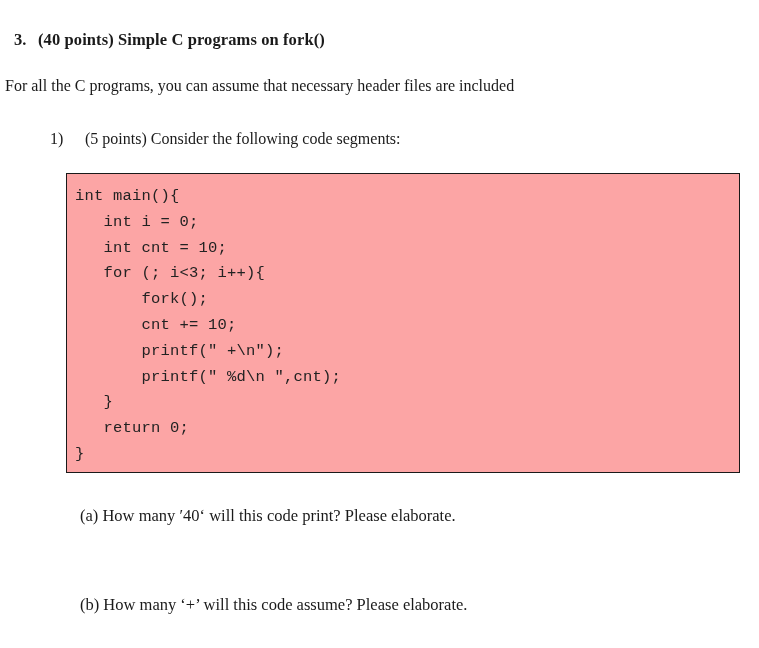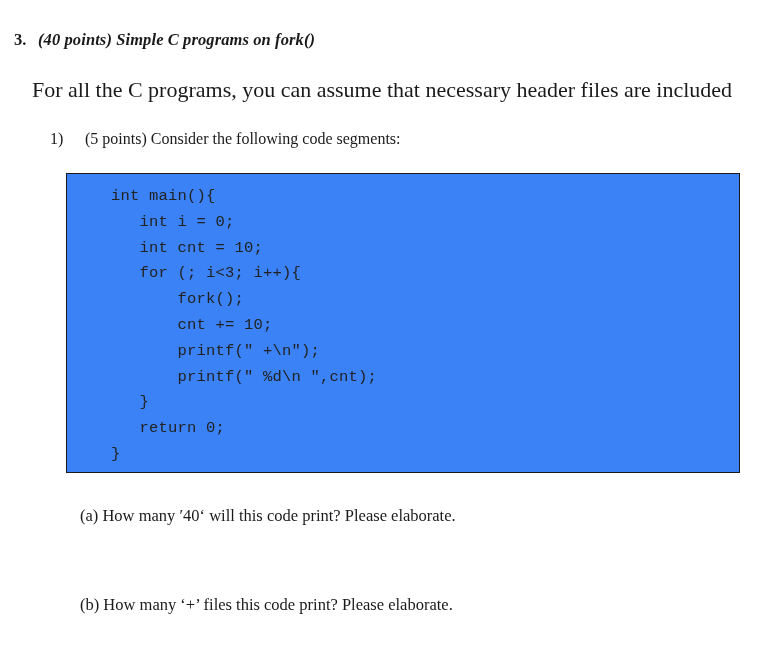--- a/index.html
+++ b/index.html
@@ -26,29 +26,28 @@
     font-weight: bold;
     font-size: 16.5px;
     letter-spacing: 0.1px;
   }
   .q-heading .q-num {
     width: 24px;
     flex: none;
   }
   .q-heading .q-text {
     white-space: nowrap;
-    font-style: italic;
   }
 
   
   .intro {
     position: absolute;
-    left: 32px;
+    left: 5px;
     top: 77px;
-    font-size: 22px;
+    font-size: 16px;
     white-space: nowrap;
   }
 
   
   .sub-item {
     position: absolute;
     left: 50px;
     top: 130px;
     display: flex;
     align-items: baseline;
@@ -64,22 +63,21 @@
 
   
   .code-box {
     position: absolute;
     left: 66px;
     top: 173px;
     width: 674px;
     height: 300px;
     box-sizing: border-box;
     border: 1.4px solid #1a1a1a;
-    background: #3b82f6;
-    padding-left: 36px;
+    background: #fca5a5;
   }
   .code-listing {
     margin: 0;
     padding: 10px 0 0 8px;
     font-family: "Liberation Mono", "DejaVu Sans Mono", monospace;
     font-size: 15.5px;
     line-height: 25.8px;
     color: #222222;
     white-space: pre;
     letter-spacing: 0.2px;
@@ -127,13 +125,13 @@
 <span class="code-line">       cnt += 10;</span>
 <span class="code-line">       printf(" +\n");</span>
 <span class="code-line">       printf(" %d\n ",cnt);</span>
 <span class="code-line">   }</span>
 <span class="code-line">   return 0;</span>
 <span class="code-line">}</span></pre>
 </div>
 
 <div class="followup followup-a">(a) How many ′40‘ will this code print? Please elaborate.</div>
 
-<div class="followup followup-b">(b) How many ‘+’ files this code print? Please elaborate.</div>
+<div class="followup followup-b">(b) How many ‘+’ will this code assume? Please elaborate.</div>
 
 </body></html>

